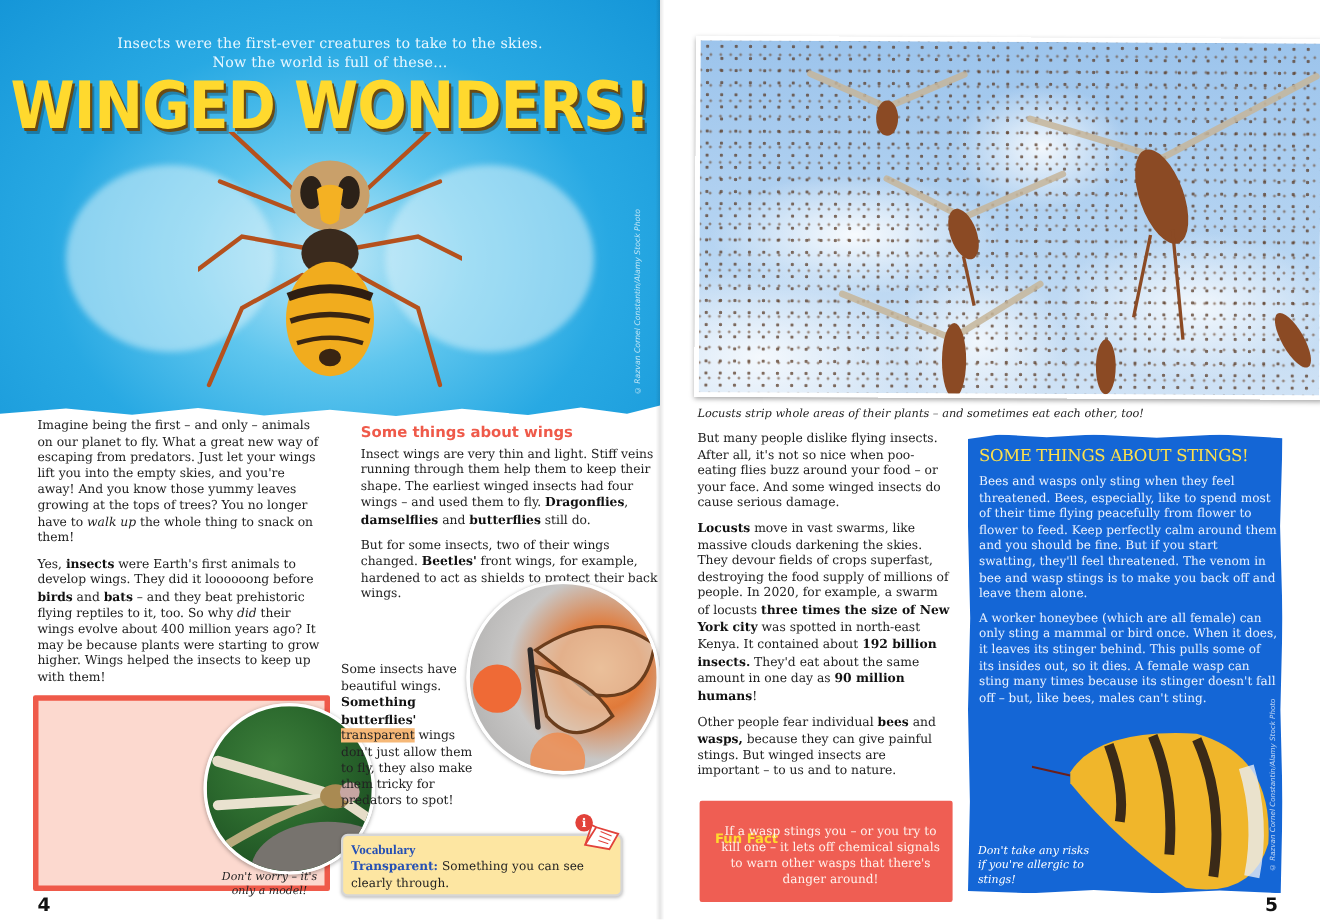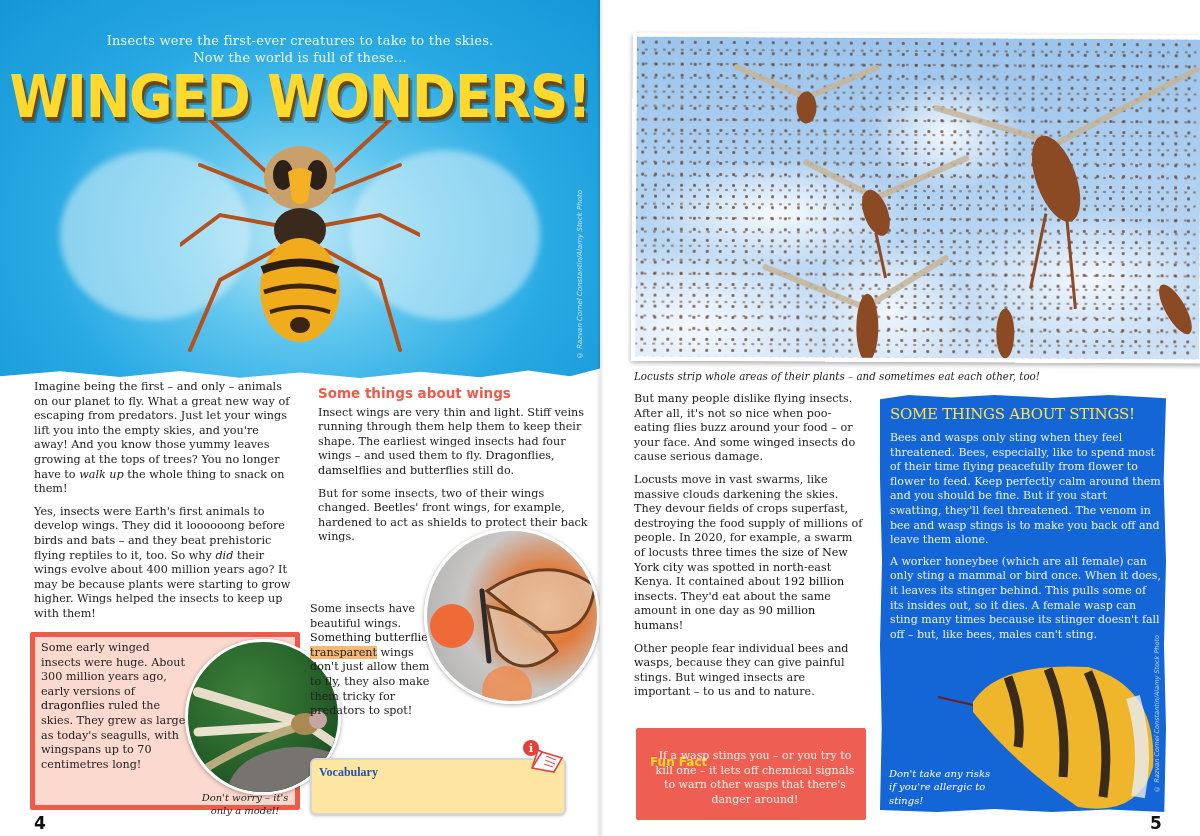--- a/index.html
+++ b/index.html
@@ -23,21 +23,21 @@
     color: #ffd92e; text-shadow: 2px 3px 0 #6b4a12, 4px 5px 0 rgba(0,0,0,0.25); transform: scaleY(1.12); }
   .credit-v { position: absolute; writing-mode: vertical-rl; transform: rotate(180deg);
     font-family: "DejaVu Sans", sans-serif; font-style: italic; font-size: 7px; color: rgba(255,255,255,0.7); }
 
   
   .hornet { position: absolute; left: 180px; top: 120px; width: 240px; height: 240px; }
 
   
   .body-text { font-family: "DejaVu Serif", serif; font-size: 11.2px; line-height: 14.6px; color: #222; }
   .body-text p { margin-bottom: 8px; }
-  .body-text b { font-weight: normal; color: #111; margin-top: 14px; }
+  .body-text b { font-weight: bold; color: #111; margin-top: 14px; }
   .col { position: absolute; }
 
   .section-head { font-family: "DejaVu Sans", sans-serif; font-weight: bold; color: #ef5a4a; font-size: 13.5px; margin-bottom: 5px; }
 
   .pink-box { position: absolute; left: 30px; top: 632px; width: 270px; height: 178px;
     background: #fcd9cf; border: 5px solid #ef5a4a; border-radius: 2px; }
   .pink-box .txt { position: absolute; left: 6px; top: 4px; width: 150px; }
   .pink-box .cap { position: absolute; left: 158px; top: 154px; width: 104px; text-align: center;
     font-style: italic; font-size: 10px; line-height: 13px; color: #222; }
   .circle-photo { position: absolute; border-radius: 50%; border: 3px solid #fff;
@@ -134,36 +134,35 @@
     <div class="hero-title">WINGED WONDERS!</div>
     <div class="credit-v" style="left:576px;top:190px;">© Razvan Cornel Constantin/Alamy Stock Photo</div>
   </div>
 
   <div class="col body-text" style="left:34px;top:380px;width:260px;">
     <p><span>Imagine being the first – and only – animals on our planet to fly. What a great new way of escaping from predators. Just let your wings lift you into the empty skies, and you're away! And you know those yummy leaves growing at the tops of trees? You no longer have to </span><em>walk up</em><span> the whole thing to snack on them!</span></p>
     <p><span>Yes, </span><b>insects</b><span> were Earth's first animals to develop wings. They did it loooooong before </span><b>birds</b><span> and </span><b>bats</b><span> – and they beat prehistoric flying reptiles to it, too. So why </span><em>did</em><span> their wings evolve about 400 million years ago? It may be because plants were starting to grow higher. Wings helped the insects to keep up with them!</span></p>
   </div>
 
   <div class="pink-box body-text">
-    <div class="txt"><span>Some early winged insects were huge. About 300 million years ago, early versions of </span><b>dragonflies</b><span> ruled the skies. They grew as large as today's seagulls, with wingspans up to 70 centimetres long!</span></div>
     <div class="circle-photo dragonfly-photo">
       <svg width="156" height="156" viewBox="0 0 156 156">
         <ellipse cx="110" cy="150" rx="70" ry="45" fill="#77736e"></ellipse>
         <path d="M10 50 L105 78" stroke="#e6ddc8" stroke-width="10" stroke-linecap="round"></path>
         <path d="M10 90 L105 84" stroke="#e9e2cf" stroke-width="9" stroke-linecap="round"></path>
         <path d="M115 80 L156 108" stroke="#e6ddc8" stroke-width="9" stroke-linecap="round"></path>
         <path d="M20 125 Q70 95 115 84" stroke="#b8ab7d" stroke-width="8" fill="none" stroke-linecap="round"></path>
         <ellipse cx="117" cy="82" rx="14" ry="11" fill="#a98a52"></ellipse>
         <circle cx="130" cy="78" r="9" fill="#c7a6a2"></circle>
       </svg>
     </div>
     <div class="cap">Don't worry – it's only a model!</div>
   </div>
 
-  <div class="col body-text" style="left:318px;top:386px;width:280px;">
+  <div class="col body-text" style="left:328px;top:386px;width:280px;">
     <div class="section-head">Some things about wings</div>
     <p><span>Insect wings are very thin and light. Stiff veins running through them help them to keep their shape. The earliest winged insects had four wings – and used them to fly. </span><b>Dragonflies</b><span>, </span><b>damselflies</b><span> and </span><b>butterflies</b><span> still do.</span></p>
     <p style="width:270px"><span>But for some insects, two of their wings changed. </span><b>Beetles'</b><span> front wings, for example, hardened to act as shields to protect their back wings.</span></p>
   </div>
   <div class="col body-text" style="left:310px;top:520px;width:140px;"></div>
   <div class="col body-text" style="left:310px;top:602px;width:128px;">
     <p><span>Some insects have beautiful wings. </span><b>Something butterflies'</b> <span class="highlight">transparent</span><span> wings don't just allow them to fly, they also make them tricky for predators to spot!</span></p>
   </div>
 
   <div class="circle-photo butterfly-photo">
@@ -171,20 +170,21 @@
       <circle cx="25" cy="95" r="22" fill="#ef6a36"></circle>
       <circle cx="80" cy="160" r="25" fill="#f08a4b" opacity="0.8"></circle>
       <path d="M60 60 Q120 20 168 55 Q160 110 110 100 Z" fill="rgba(230,220,205,0.55)" stroke="#6b3d1c" stroke-width="3"></path>
       <path d="M60 75 Q110 85 130 120 Q95 150 70 120 Z" fill="rgba(230,220,205,0.55)" stroke="#6b3d1c" stroke-width="3"></path>
       <path d="M55 60 L62 130" stroke="#2d2a2a" stroke-width="5" stroke-linecap="round"></path>
     </svg>
   </div>
 
   <div class="vocab">
     <div class="head">Vocabulary</div>
+    <div class="def"><span class="term">Transparent:</span><span> Something you can see clearly through.</span></div>
   </div>
   <svg class="book-icon" viewBox="0 0 48 36">
     <path d="M14 30 L24 14 L44 20 L36 34 Z" fill="#fff" stroke="#e2423a" stroke-width="1.6"></path>
     <path d="M14 30 L20 12 L24 14" fill="none" stroke="#e2423a" stroke-width="1.6"></path>
     <path d="M28 18 L38 22 M27 22 L37 26 M26 26 L35 29" stroke="#e2423a" stroke-width="1"></path>
     <circle cx="13" cy="10" r="8" fill="#e2423a"></circle>
     <text x="13" y="14" text-anchor="middle" font-family="DejaVu Serif, serif" font-weight="bold" font-size="11" fill="#fff">i</text>
   </svg>
 
   <div class="page-num" style="left:34px;top:813px;">4</div>

